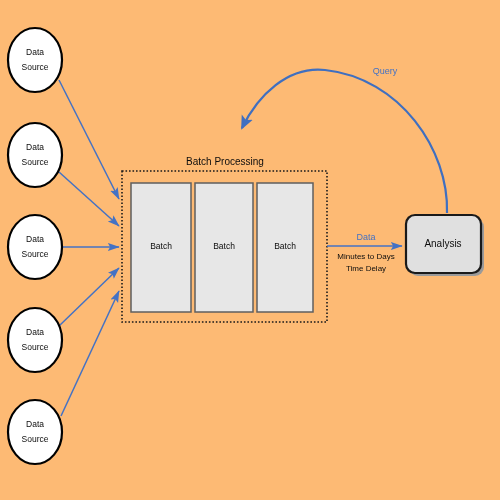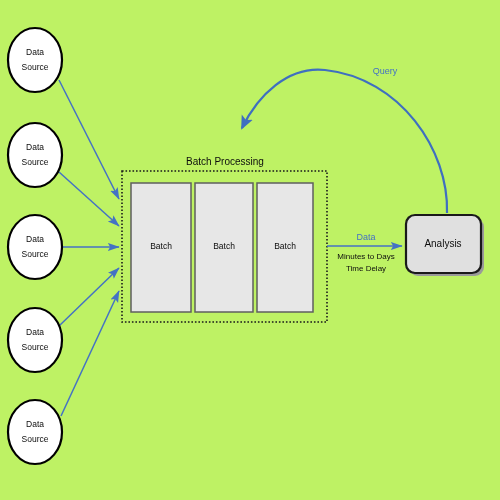--- a/index.html
+++ b/index.html
@@ -4,21 +4,21 @@
 <style>
   html, body {
     margin: 0;
     padding: 0;
     background: #ffffff;
   }
   #canvas {
     position: relative;
     width: 500px;
     height: 500px;
-    background: #bef264;
+    background: #fdba74;
     overflow: hidden;
     font-family: "Liberation Sans", sans-serif;
   }
   #diagram-svg {
     position: absolute;
     left: 0;
     top: 0;
     width: 500px;
     height: 500px;
   }

